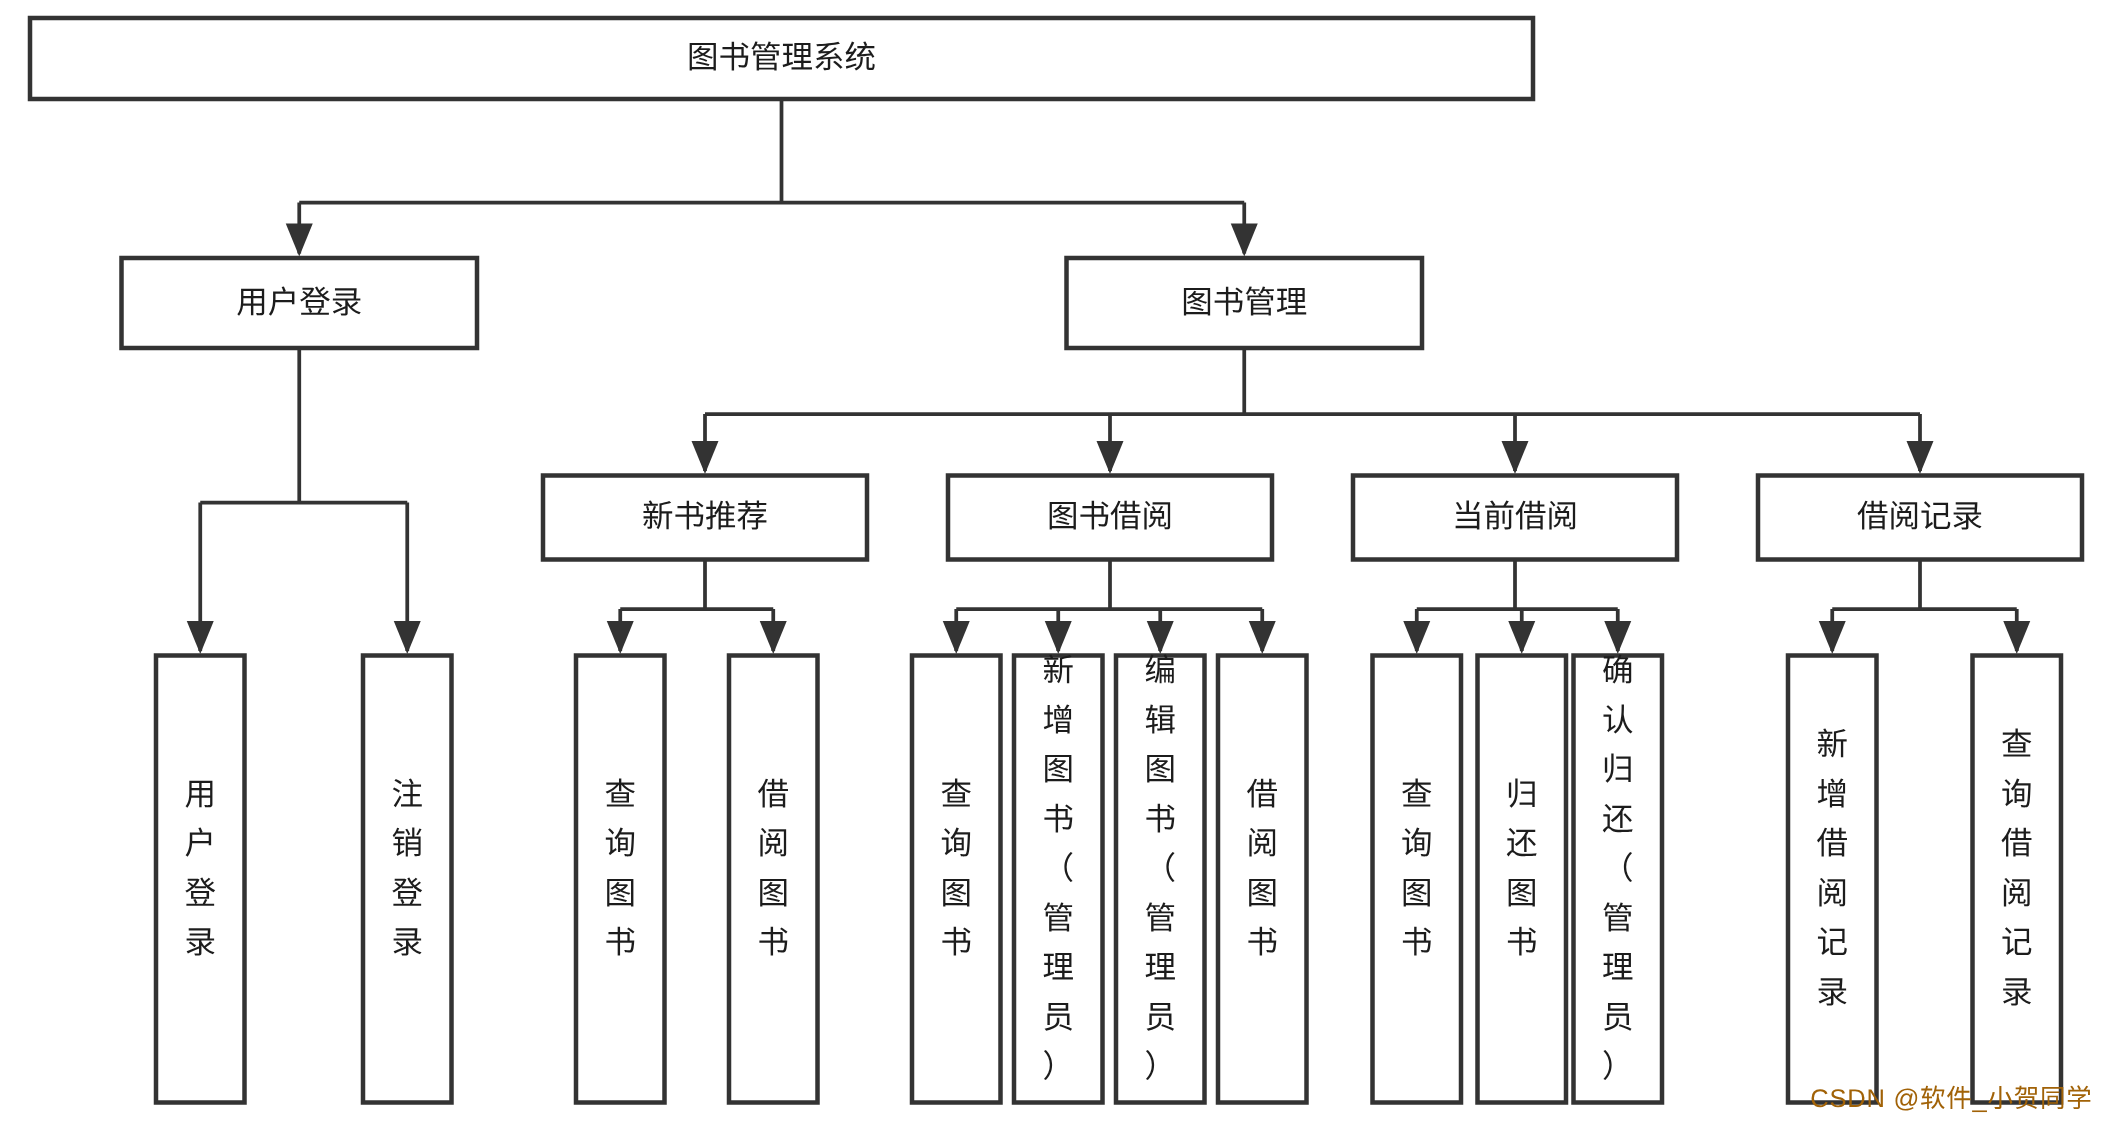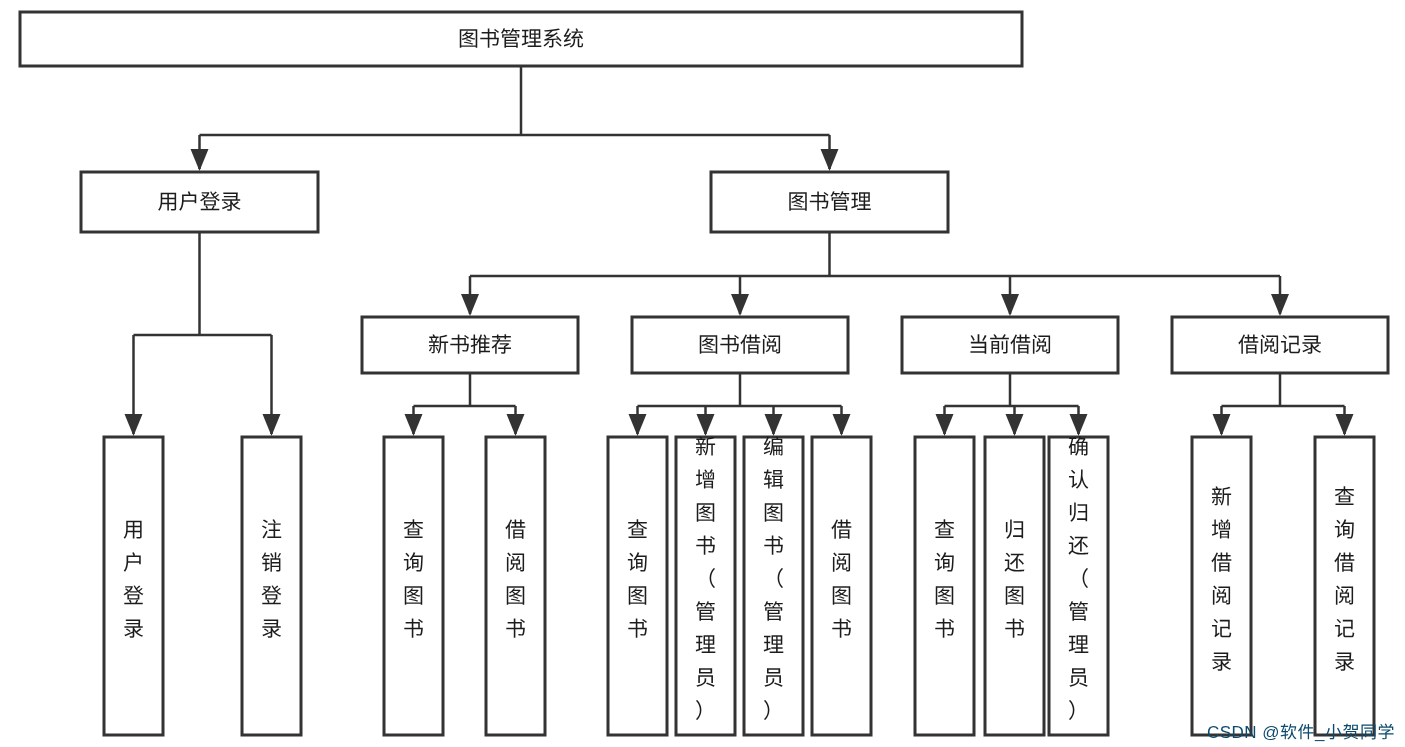--- a/index.html
+++ b/index.html
@@ -53,21 +53,21 @@
     font-size: 21px;
     fill: #1c1c1c;
     text-anchor: middle;
   }
   .watermark-text {
     position: absolute;
     right: 10px;
     bottom: 4px;
     font-family: "Liberation Sans", "DejaVu Sans", sans-serif;
     font-size: 17px;
-    color: #0c4a6e;
+    color: #a16207;
     white-space: nowrap;
     letter-spacing: 0.5px;
     pointer-events: none;
   }
 </style>
 </head>
 <body>
 
 <div id="diagram-root">
 

